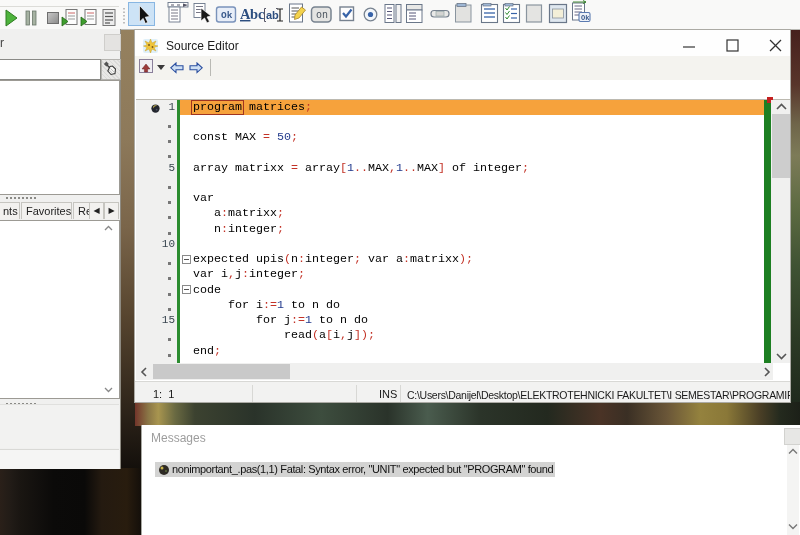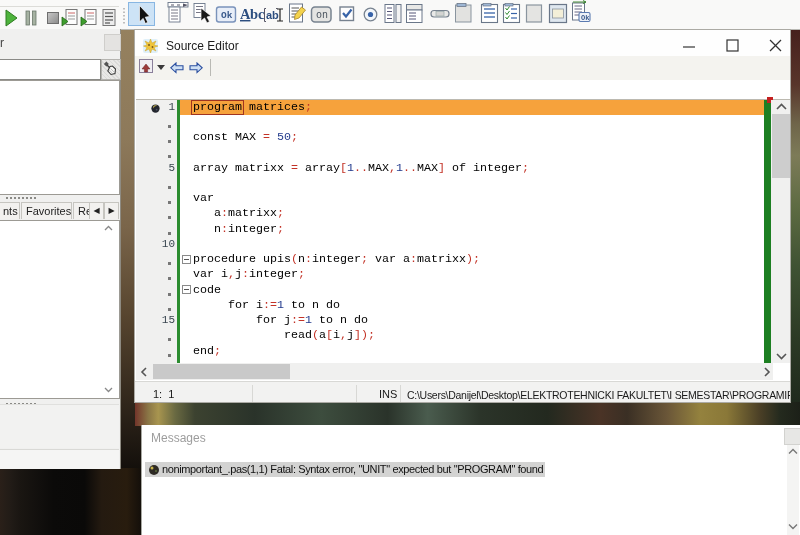--- a/index.html
+++ b/index.html
@@ -65,21 +65,21 @@
 #hthumb{left:18px;top:334px;width:137px;height:15px;background:#c9c9c9;}
 #sestatus{left:0;top:351px;width:655px;height:22px;background:#f2f2f1;border-top:1px solid #d8d8d5;font-size:11px;color:#1a1a1a;text-align:center;}
 #sestatus .sep{position:absolute;top:3px;width:1px;height:17px;background:#d8d8d5;}
 
 #msg{left:141px;top:425px;width:659px;height:110px;background:#fff;border-left:1px solid #a8a8a2;box-sizing:border-box;}
 #msg .ttl{position:absolute;left:9px;top:6px;color:#9d9d9d;font-size:12px;text-align:center;}
 #msgbtn{left:642px;top:3px;width:15px;height:15px;background:#e7e7e5;border:1px solid #d2d2cf;}
 #redrow{left:1px;top:20px;width:644px;height:16px;background:#f16b6b;box-sizing:border-box;font-size:10.6px;color:#7c1414;letter-spacing:-0.25px;}
 #redrow:before{content:"";position:absolute;left:0;top:0;width:100%;height:2px;background-image:repeating-linear-gradient(90deg,#331010 0 5px,transparent 5px 9px);}
 #redrow:after{content:"";position:absolute;left:0;bottom:0;width:100%;height:2px;background-image:repeating-linear-gradient(90deg,#331010 0 5px,transparent 5px 9px);}
-#grayrow{left:3px;top:37px;width:400px;height:15px;background:#d3d3d2;font-size:11px;color:#111;letter-spacing:-0.37px;}
+#grayrow{left:13px;top:37px;width:400px;height:15px;background:#d3d3d2;font-size:11px;color:#111;letter-spacing:-0.37px;}
 #msgsb{left:645px;top:20px;width:12px;height:90px;background:#f4f4f3;}
 </style>
 </head>
 <body>
 <div class="abs" id="deskL"></div>
 <div class="abs" id="deskR"></div>
 <div class="abs" id="deskB"></div>
 <div class="abs" id="deskBL"></div>
 
 <div class="abs" id="topbar"></div>
@@ -300,21 +300,21 @@
   <pre class="code" id="codepre"><b>program</b> matrices<span class="sy">;</span>
 
 <b>const</b> MAX <span class="sy">=</span> <span class="nu">50</span><span class="sy">;</span>
 
 <b>array</b> matrixx <span class="sy">=</span> <b>array</b><span class="sy">[</span><span class="nu">1</span><span class="sy">..</span>MAX<span class="sy">,</span><span class="nu">1</span><span class="sy">..</span>MAX<span class="sy">]</span> <b>of</b> integer<span class="sy">;</span>
 
 <b>var</b>
    a<span class="sy">:</span>matrixx<span class="sy">;</span>
    n<span class="sy">:</span>integer<span class="sy">;</span>
 
-<b>procedure</b> upis<span class="sy">(</span>n<span class="sy">:</span>integer<span class="sy">;</span> <b>var</b> a<span class="sy">:</span>matrixx<span class="sy">);</span>
+<b>expected</b> upis<span class="sy">(</span>n<span class="sy">:</span>integer<span class="sy">;</span> <b>var</b> a<span class="sy">:</span>matrixx<span class="sy">);</span>
 <b>var</b> i<span class="sy">,</span>j<span class="sy">:</span>integer<span class="sy">;</span>
 <b>code</b>
      <b>for</b> i<span class="sy">:=</span><span class="nu">1</span> <b>to</b> n <b>do</b>
          <b>for</b> j<span class="sy">:=</span><span class="nu">1</span> <b>to</b> n <b>do</b>
              read<span class="sy">(</span>a<span class="sy">[</span>i<span class="sy">,</span>j<span class="sy">]);</span>
 <b>end</b><span class="sy">;</span></pre>
   <div class="lnum" style="left:14px;top:71px;">1</div>
   <div class="lnum" style="left:14px;top:132px;">5</div>
   <div class="lnum" style="left:14px;top:208px;">10</div>
   <div class="lnum" style="left:14px;top:284px;">15</div>

